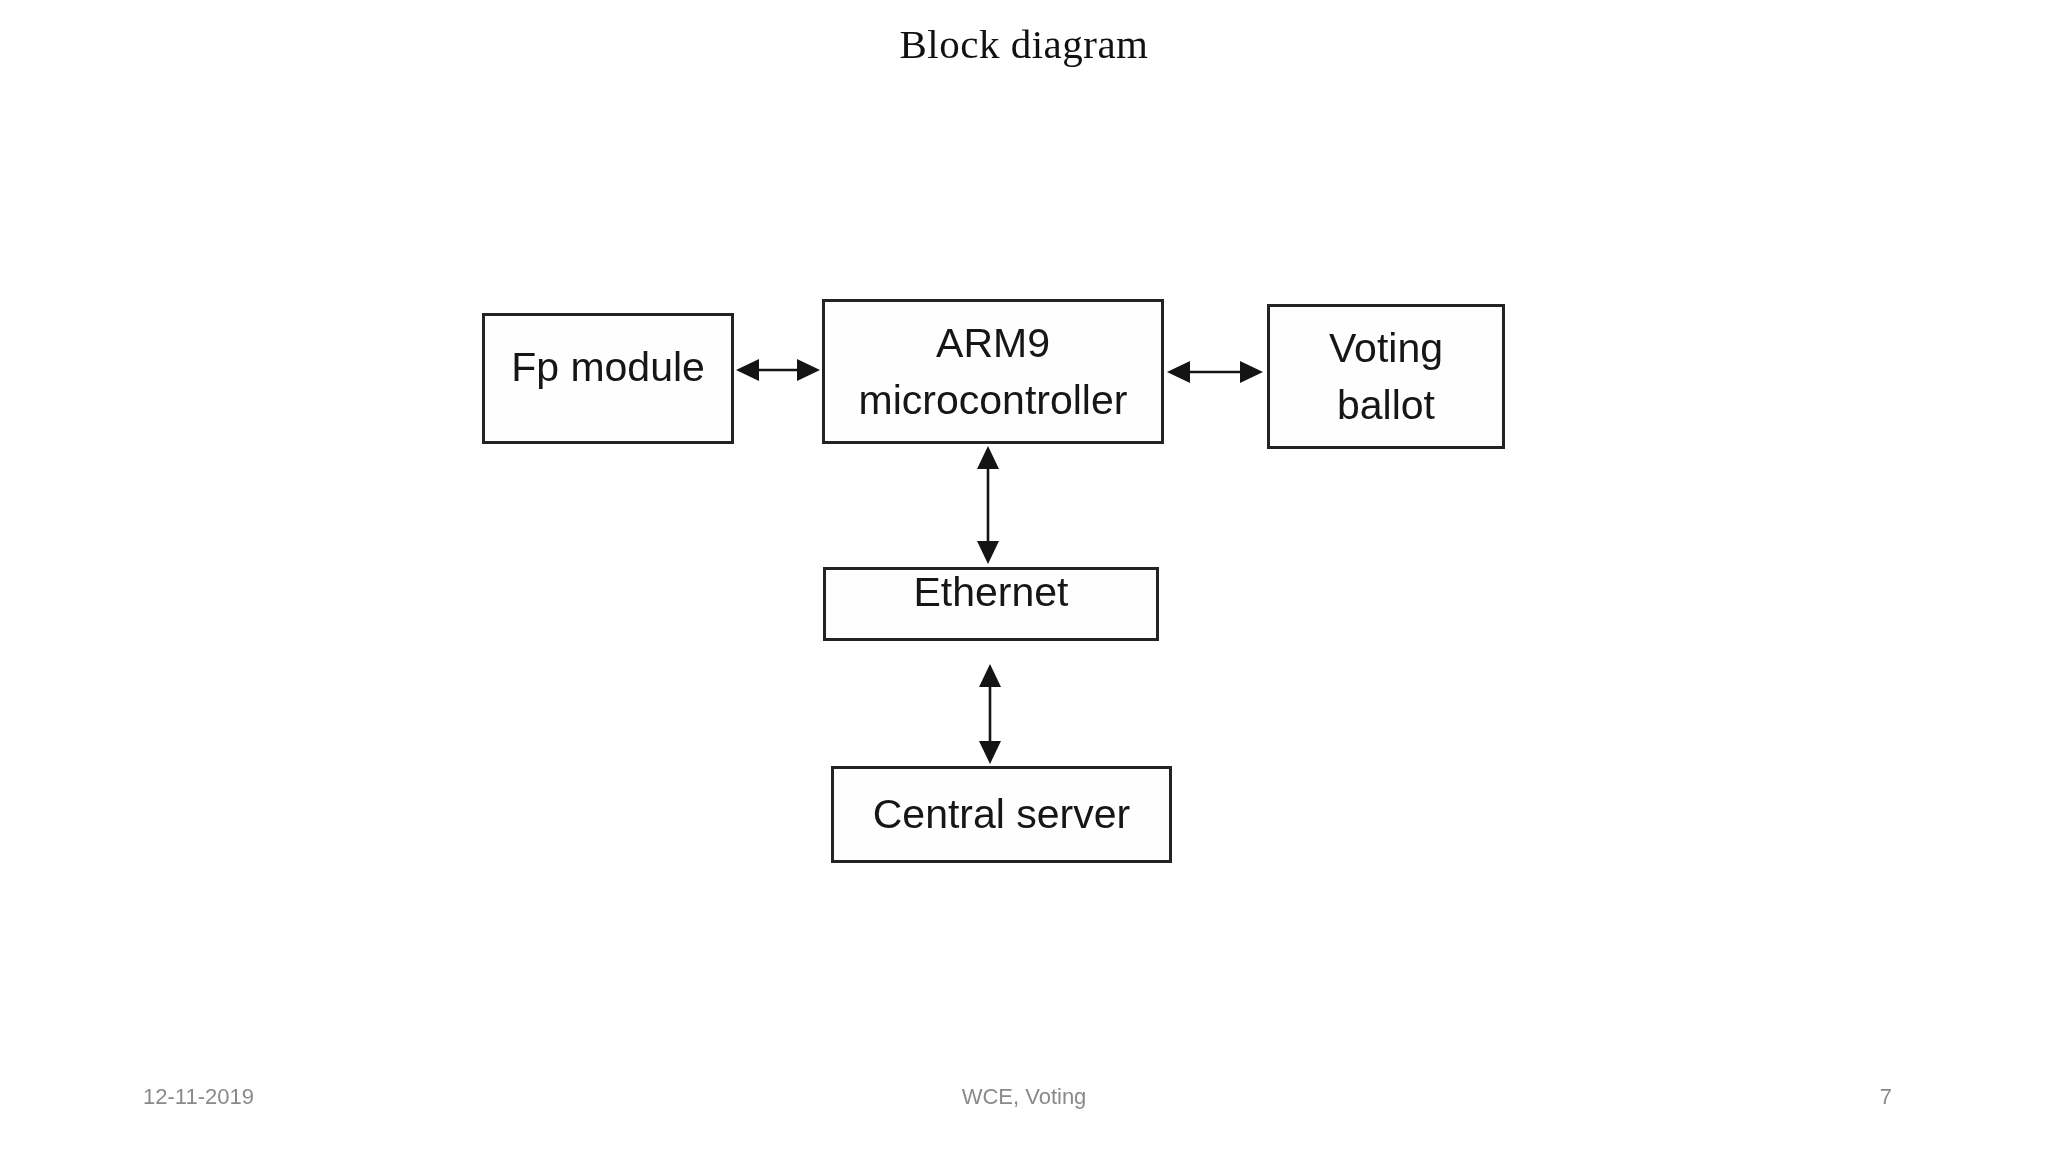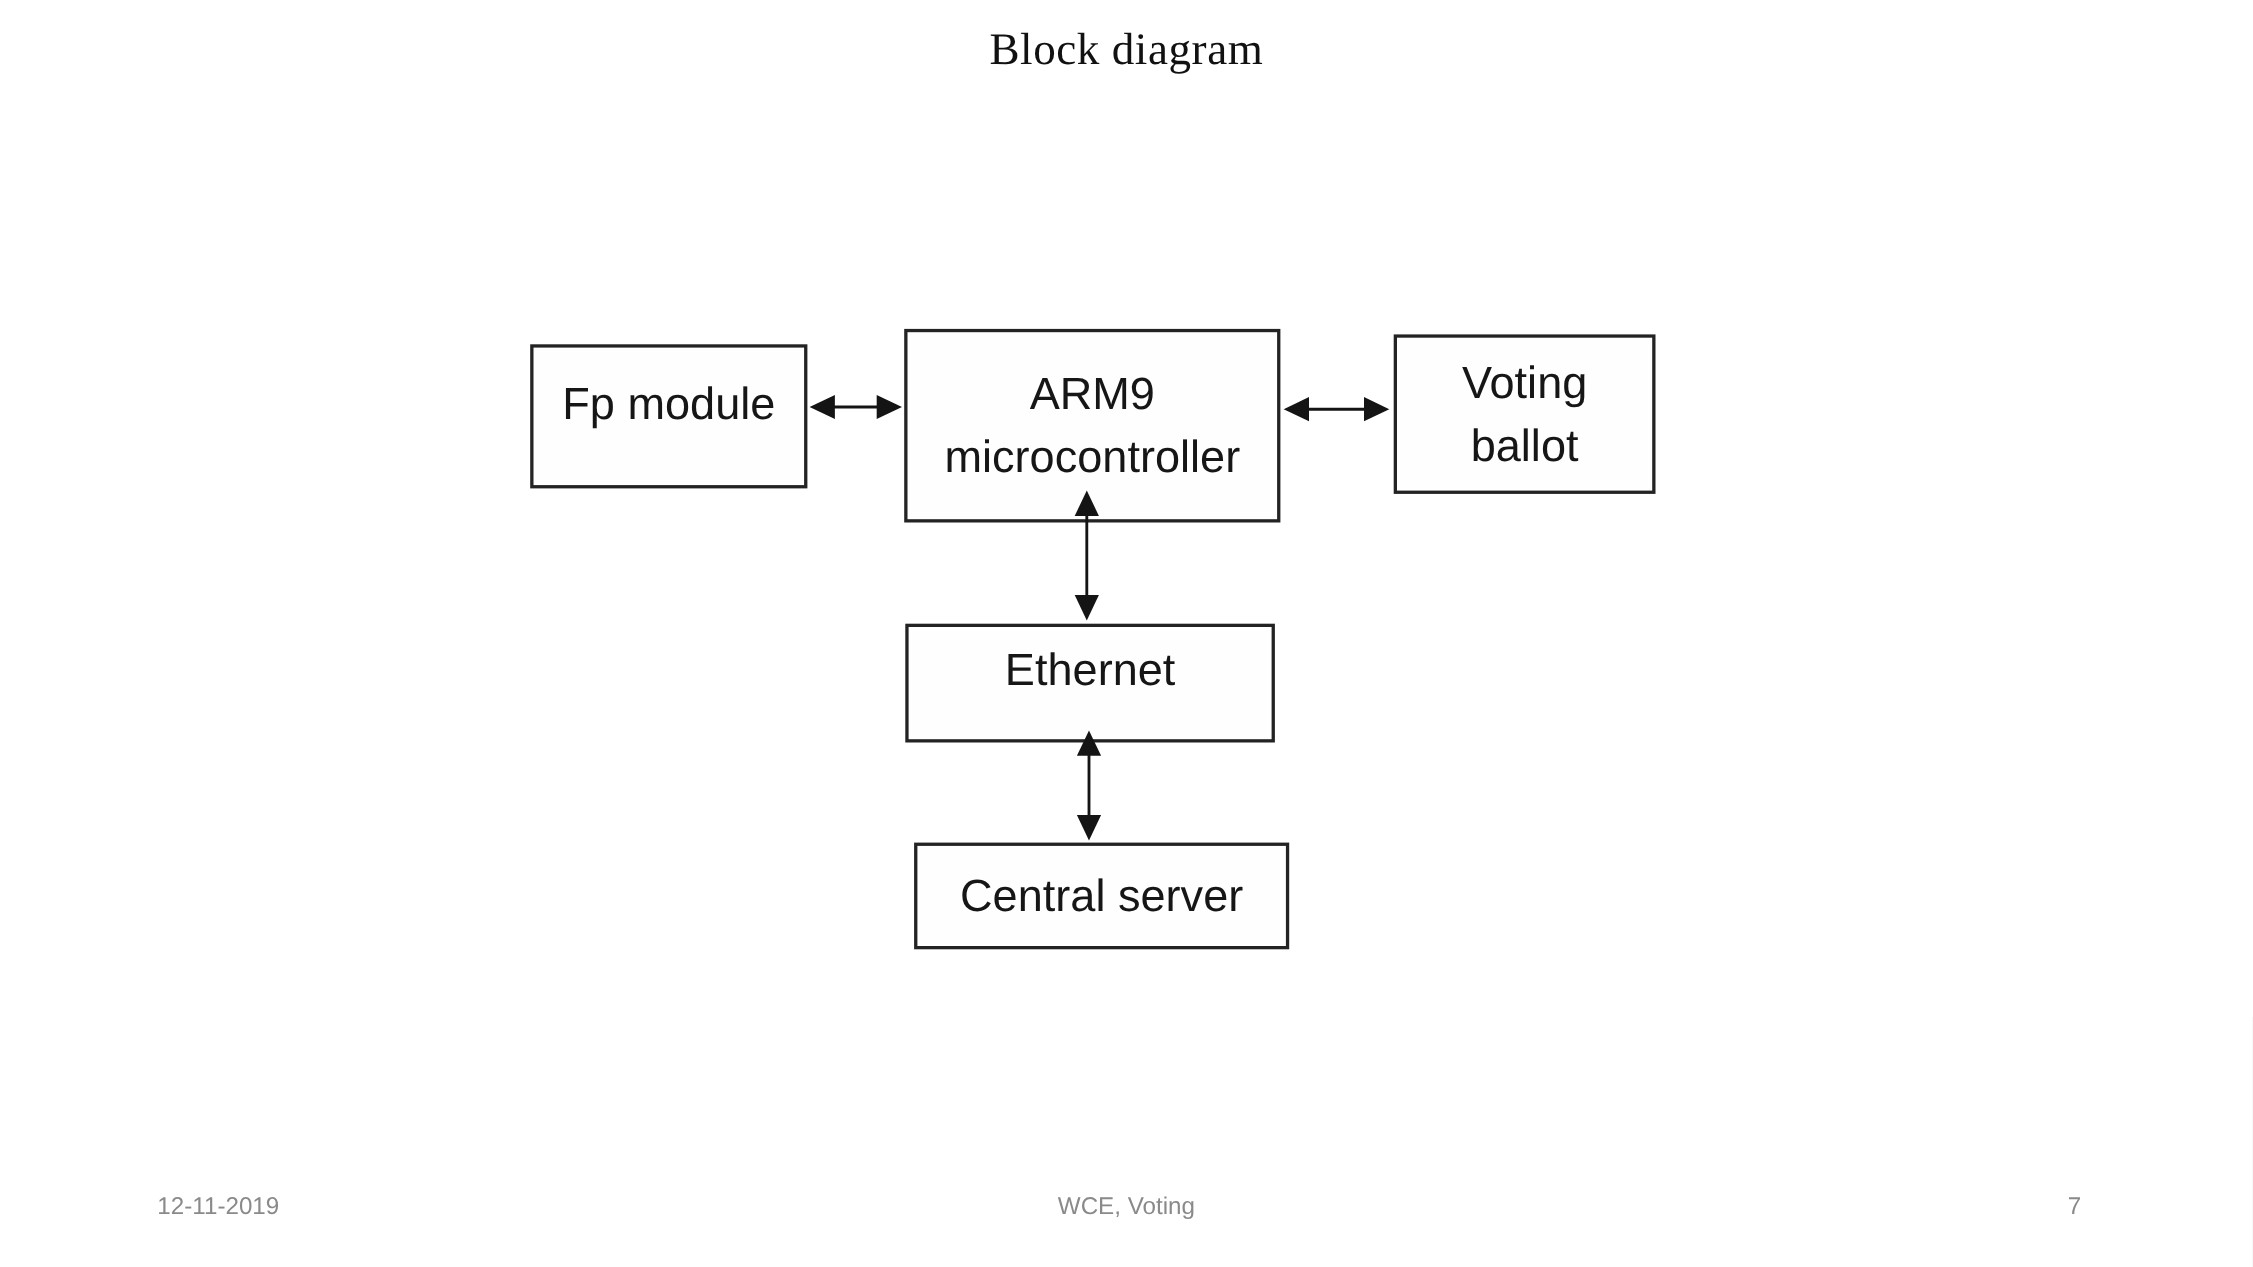--- a/index.html
+++ b/index.html
@@ -37,23 +37,23 @@
     display:flex;
     flex-direction:column;
     align-items:center;
     justify-content:center;
     text-align:center;
     font-size:41px;
     line-height:1.38;
     color:var(--box-text);
   }
   #block-fp-module      { left:482px;  top:313px; width:252px; height:131px; padding-bottom:22px; }
-  #block-arm9           { left:822px;  top:299px; width:342px; height:176px; }
+  #block-arm9           { left:822px;  top:299px; width:342px; height:145px; }
   #block-voting-ballot  { left:1267px; top:304px; width:238px; height:145px; }
-  #block-ethernet       { left:823px;  top:567px; width:336px; height:108px;  padding-bottom:24px; }
+  #block-ethernet       { left:823px;  top:567px; width:336px; height:74px;  padding-bottom:24px; }
   #block-central-server { left:831px;  top:766px; width:341px; height:97px;  padding-bottom:0; }
 
   .connections-layer{
     position:absolute;
     left:0;top:0;width:2048px;height:1152px;
     pointer-events:none;
   }
   .connections-layer line{
     stroke:var(--arrow);
     stroke-width:2.6px;

